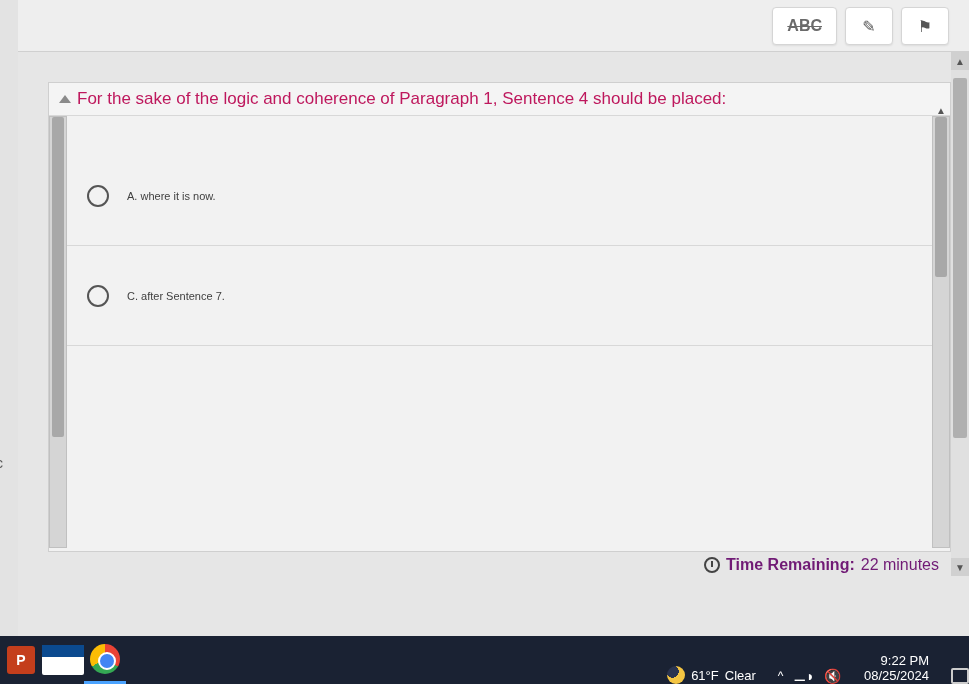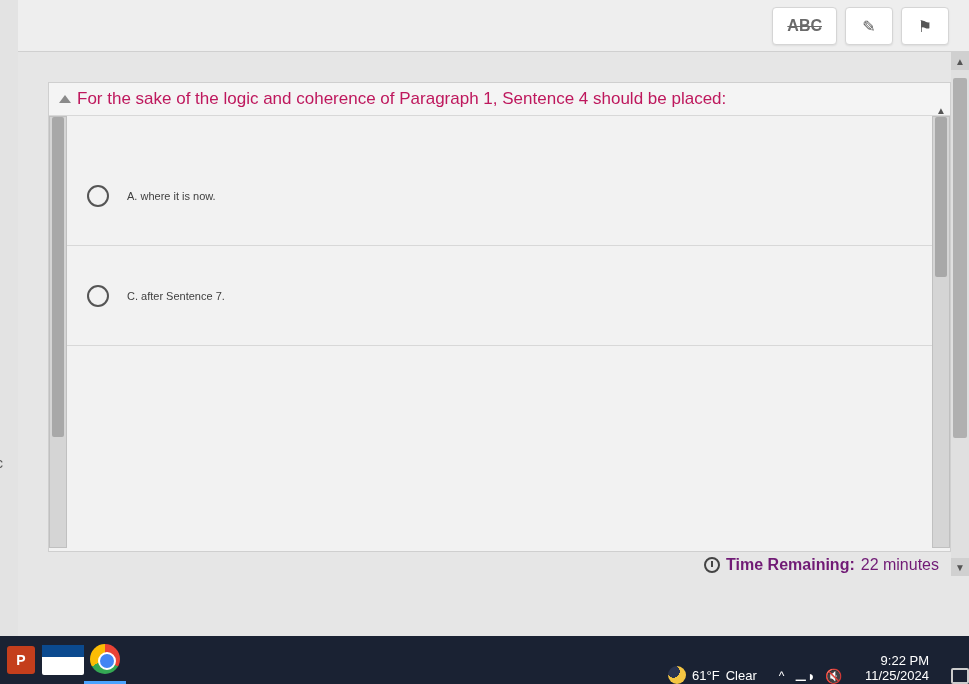--- a/index.html
+++ b/index.html
@@ -139,17 +139,17 @@
       <span>61°F</span>
       <span>Clear</span>
     </div>
     <div class="tray">
       <span class="caret">^</span>
       <span class="wifi">⚊◗</span>
       <span class="vol">🔇</span>
     </div>
     <div class="clock-date">
       <div>9:22 PM</div>
-      <div>11/25/2024</div>
+      <div>08/25/2024</div>
     </div>
     <div class="notif"></div>
   </div>
 </div>
 
 </body></html>

